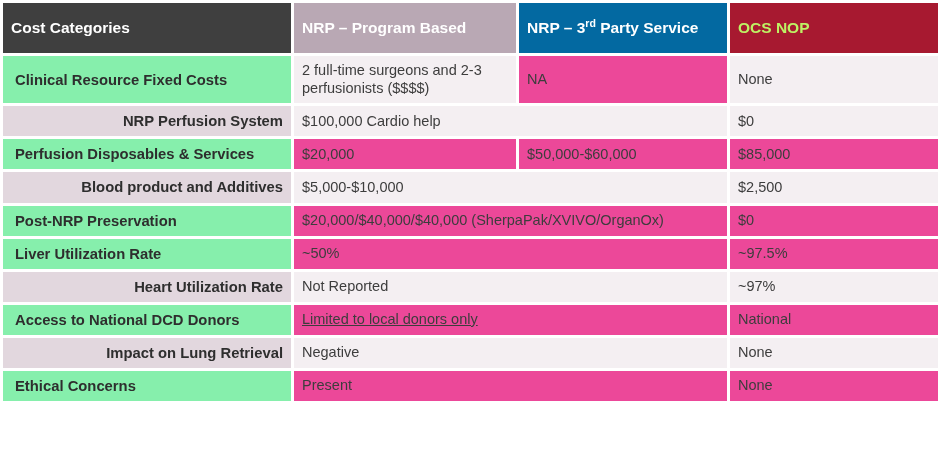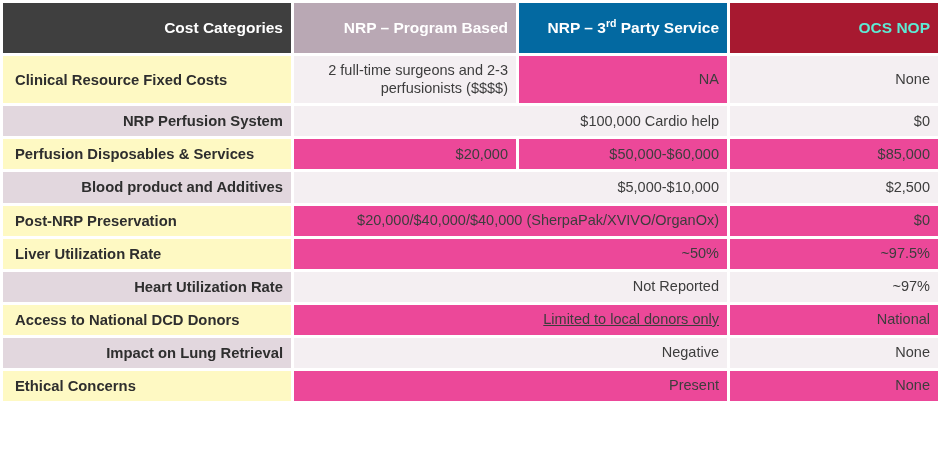--- a/index.html
+++ b/index.html
@@ -25,21 +25,21 @@
     margin: 0;
   }
   table.cost-table col.c0 { width: 288px; }
   table.cost-table col.c1 { width: 222px; }
   table.cost-table col.c2 { width: 208px; }
   table.cost-table col.c3 { width: 208px; }
 
   th, td {
     padding: 6px 8px;
     vertical-align: middle;
-    text-align: right;
+    text-align: left;
     font-size: 14.5px;
     line-height: 1.22;
     color: #3d3d3d;
   }
   
   th.h-cat {
     background: #3f3f3f;
     color: #ffffff;
     font-weight: bold;
     font-size: 15.5px;
@@ -52,33 +52,33 @@
     font-size: 15.5px;
   }
   th.h-nrp-3rd {
     background: #0369a1;
     color: #ffffff;
     font-weight: bold;
     font-size: 15.5px;
   }
   th.h-ocs {
     background: #a71930;
-    color: #5eead4;
+    color: #bef264;
     font-weight: bold;
     font-size: 15.5px;
   }
   
   td.cat {
     text-align: left;
     font-weight: bold;
     font-size: 14.8px;
     color: #2e2e2e;
     padding-left: 12px;
   }
-  td.cat.light { background: #fef9c3; }
+  td.cat.light { background: #86efac; }
   td.cat.dark  { background: #e2d7de; text-align: right; }
 
   
   td.val.light { background: #f4eff2; }
   td.val.dark  { background: #ec4899; }
 
   td.underline-text span.ul {
     text-decoration: underline;
   }
   .sup { font-size: 0.68em; vertical-align: super; }

